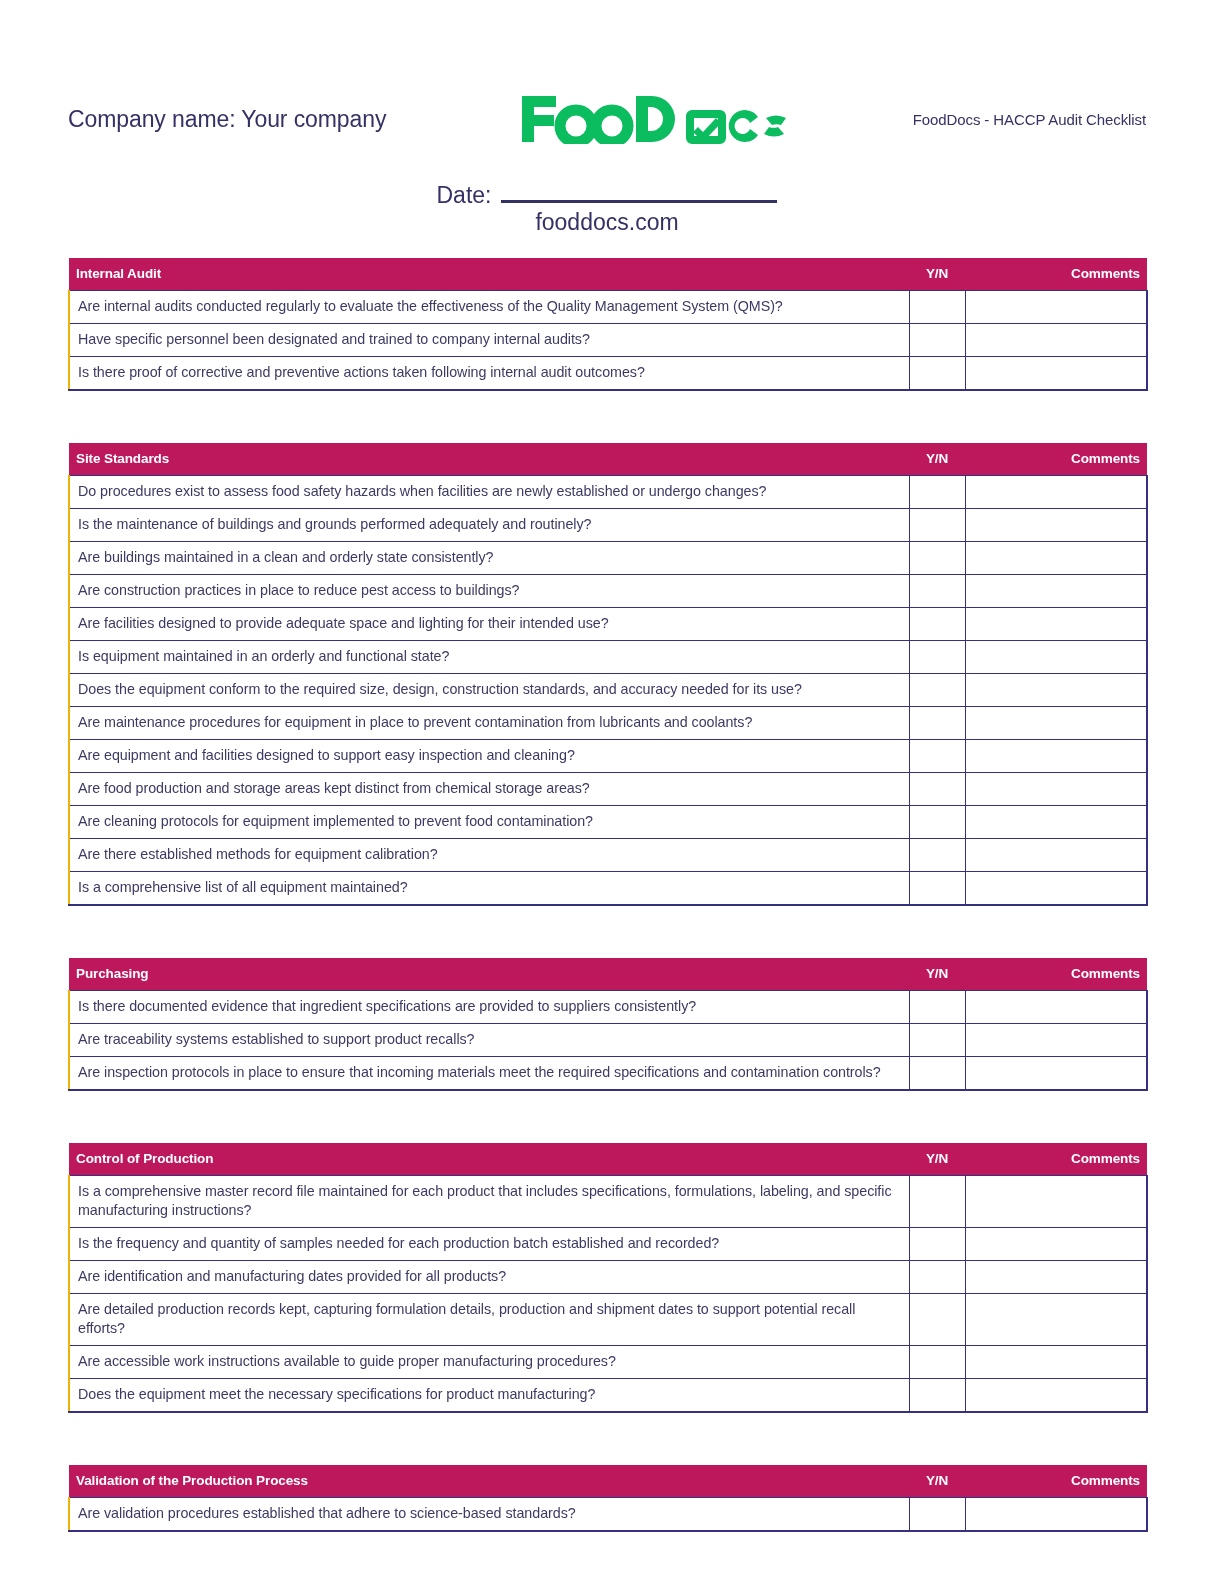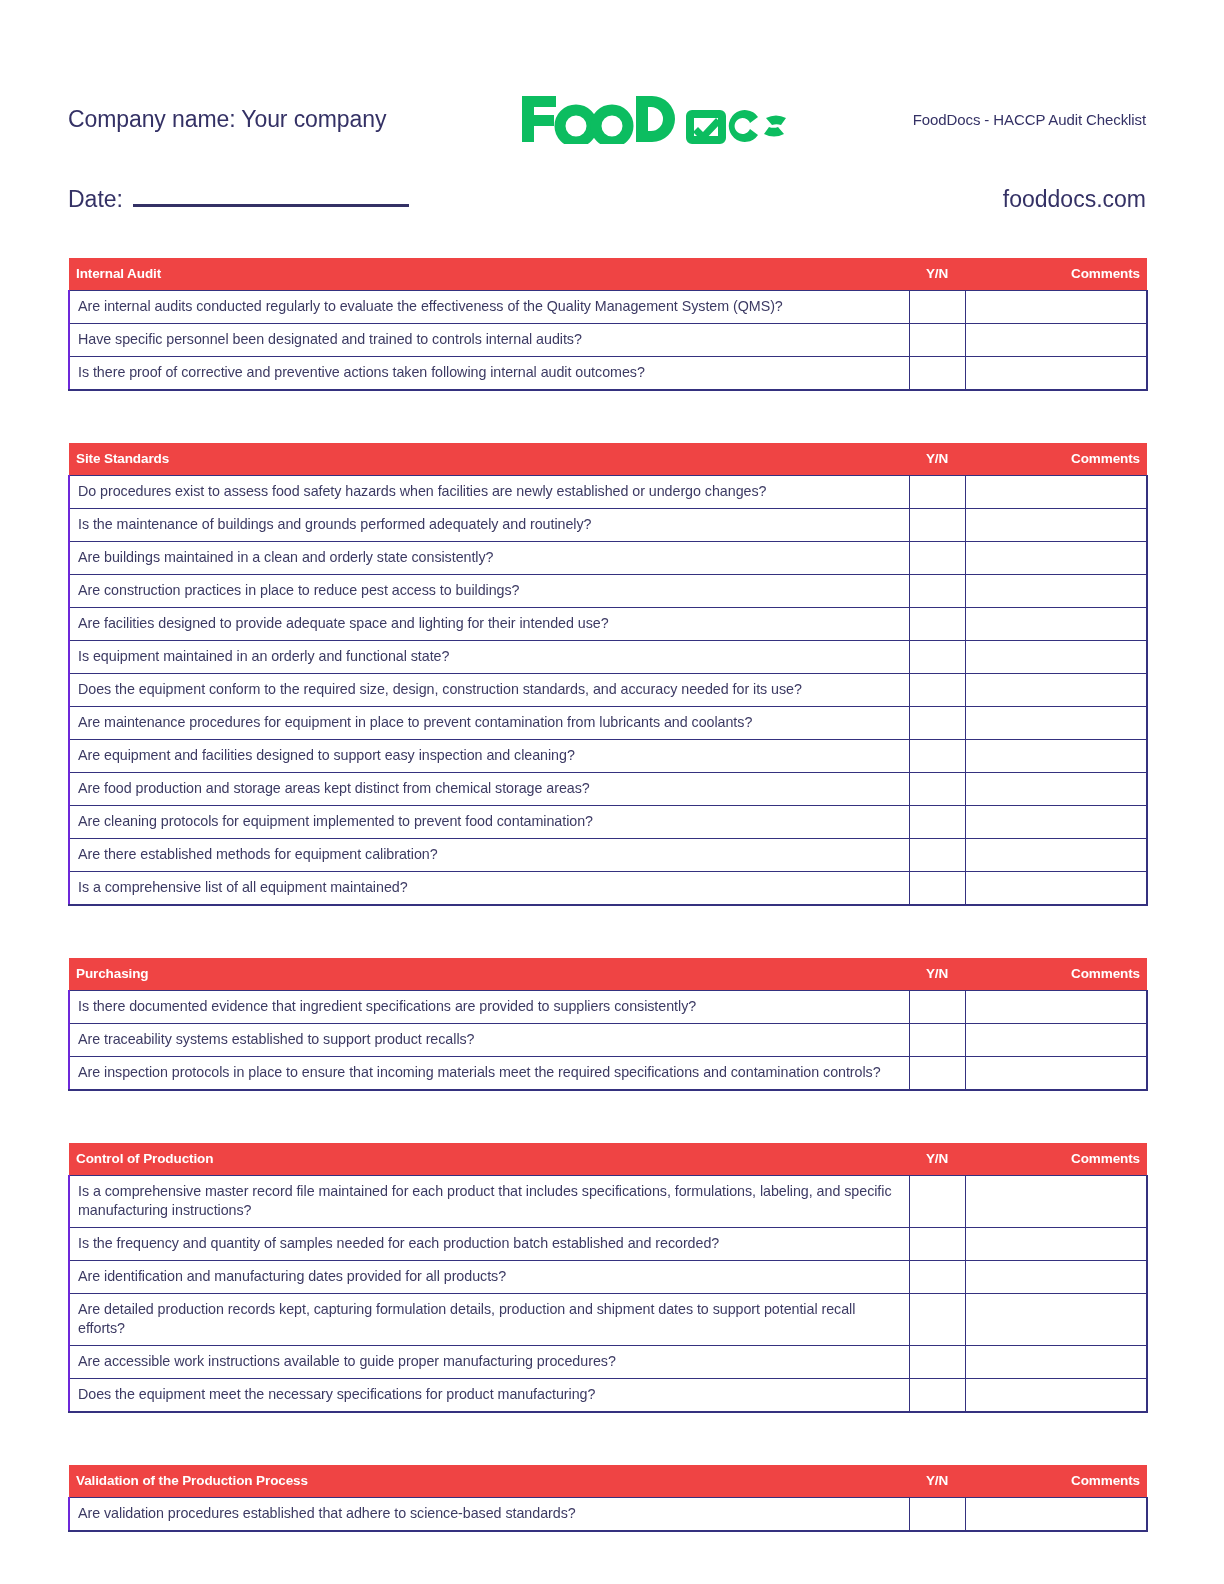--- a/index.html
+++ b/index.html
@@ -62,20 +62,21 @@
   
   .subhead-row {
     position: absolute;
     left: 68px;
     right: 78px;
     top: 182px;
     height: 34px;
     display: flex;
     align-items: center;
     justify-content: space-between;
+    flex-direction: column;
   }
   .date-block {
     display: flex;
     align-items: baseline;
     font-size: 23px;
     color: #343165;
   }
   .date-label { white-space: nowrap; }
   .date-line {
     display: inline-block;
@@ -103,21 +104,21 @@
     table-layout: fixed;
     margin-bottom: 52px;
   }
   table.section:last-child { margin-bottom: 0; }
 
   col.c-q   { width: 840px; }
   col.c-yn  { width: 56px; }
   col.c-cm  { width: 182px; }
 
   thead th {
-    background: #ef4444;
+    background: #be185d;
     color: #ffffff;
     font-size: 13.5px;
     font-weight: bold;
     text-align: left;
     padding: 8px 7px 9px 7px;
     border: none;
     letter-spacing: -0.1px;
     height: 13px;
     vertical-align: middle;
   }
@@ -135,21 +136,21 @@
     border: 1px solid #35317f;
     font-size: 14.3px;
     color: #3c3a63;
     padding: 6px 8px 7px 8px;
     vertical-align: top;
     line-height: 1.33;
     background: #ffffff;
     letter-spacing: -0.05px;
   }
   tbody td.qcell {
-    border-left: 2px solid #6d28d9;
+    border-left: 2px solid #eab308;
   }
   tbody td.cmcell {
     border-right: 2px solid #35317f;
   }
   tbody tr:last-child td {
     border-bottom: 2px solid #35317f;
   }
   tbody td.yncell, tbody td.cmcell { padding: 0; }
 </style>
 </head>
@@ -209,21 +210,21 @@
             <th class="cm-head">Comments</th>
           </tr>
         </thead>
         <tbody>
           <tr>
             <td class="qcell">Are internal audits conducted regularly to evaluate the effectiveness of the Quality Management System (QMS)?</td>
             <td class="yncell"></td>
             <td class="cmcell"></td>
           </tr>
           <tr>
-            <td class="qcell">Have specific personnel been designated and trained to controls internal audits?</td>
+            <td class="qcell">Have specific personnel been designated and trained to company internal audits?</td>
             <td class="yncell"></td>
             <td class="cmcell"></td>
           </tr>
           <tr>
             <td class="qcell">Is there proof of corrective and preventive actions taken following internal audit outcomes?</td>
             <td class="yncell"></td>
             <td class="cmcell"></td>
           </tr>
         </tbody>
       </table>

